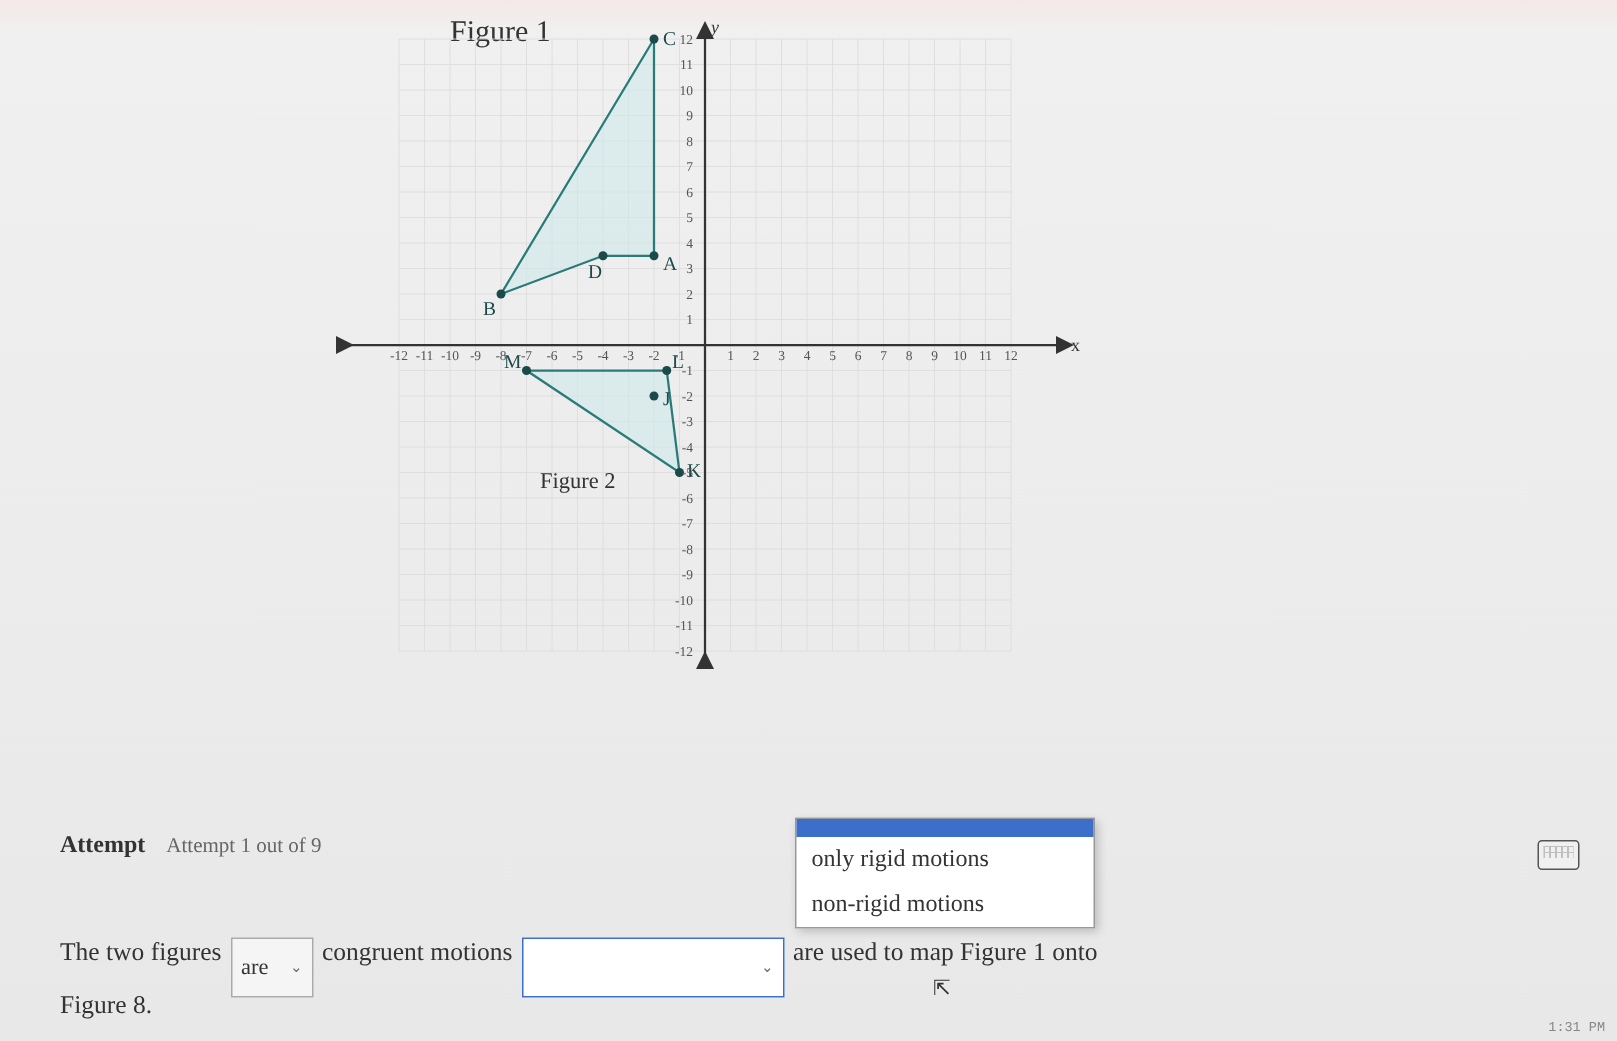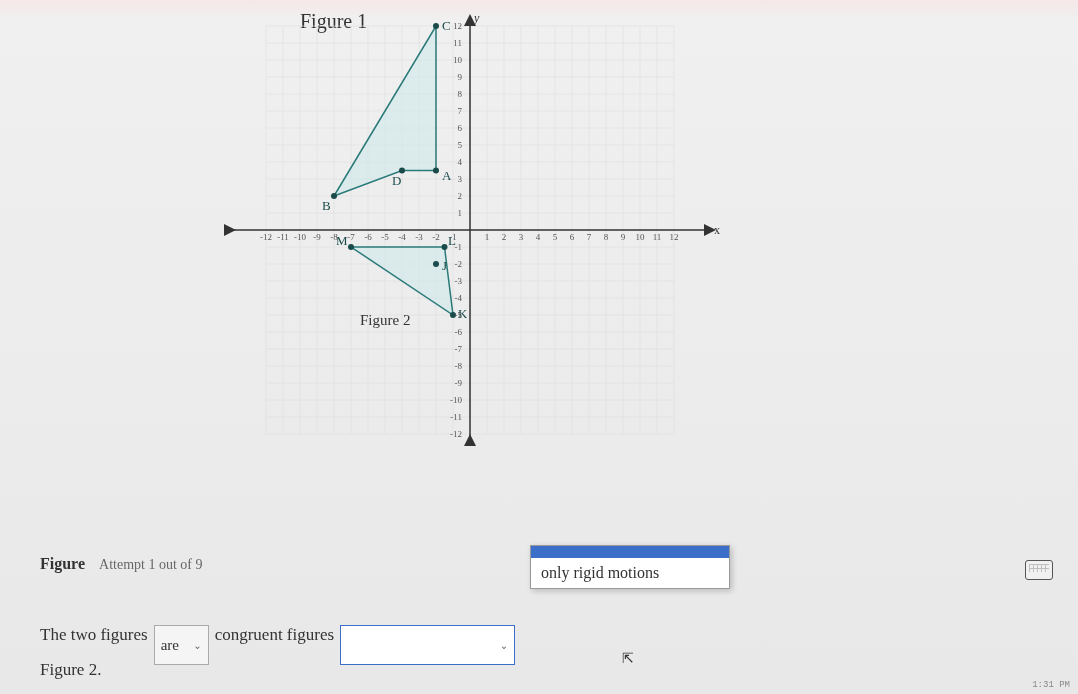--- a/index.html
+++ b/index.html
@@ -269,40 +269,42 @@
         <text x="242" y="53" text-anchor="end">10</text>
         <text x="437" y="230">11</text>
         <text x="242" y="36" text-anchor="end">11</text>
         <text x="454" y="230">12</text>
         <text x="242" y="19" text-anchor="end">12</text>
       </g>
   </svg>
 </div>
 
 <div class="answer-section">
-  <span class="answer-bold">Figure</span>
+  <span class="answer-bold">Attempt</span>
   <span class="attempt">Attempt 1 out of 9</span>
 </div>
 
 <div class="keyboard-icon"></div>
 
 <div class="dropdown-menu">
   <div class="dropdown-header"></div>
   <div class="dropdown-option">only rigid motions</div>
+  <div class="dropdown-option">non-rigid motions</div>
 </div>
 
 <div class="sentence-row">
   <span>The two figures</span>
   <span class="select-box">
     <span>are</span>
     <span class="chev">⌄</span>
   </span>
-  <span>congruent figures</span>
+  <span>congruent motions</span>
   <span class="select-box wide">
     <span></span>
     <span class="chev">⌄</span>
   </span>
+  <span>are used to map Figure 1 onto</span>
 </div>
 
-<div class="figure2-row">Figure 2.</div>
+<div class="figure2-row">Figure 8.</div>
 
 <div class="cursor-arrow">⇱</div>
 <div class="clock-stub">1:31 PM</div>
 
 </body></html>

